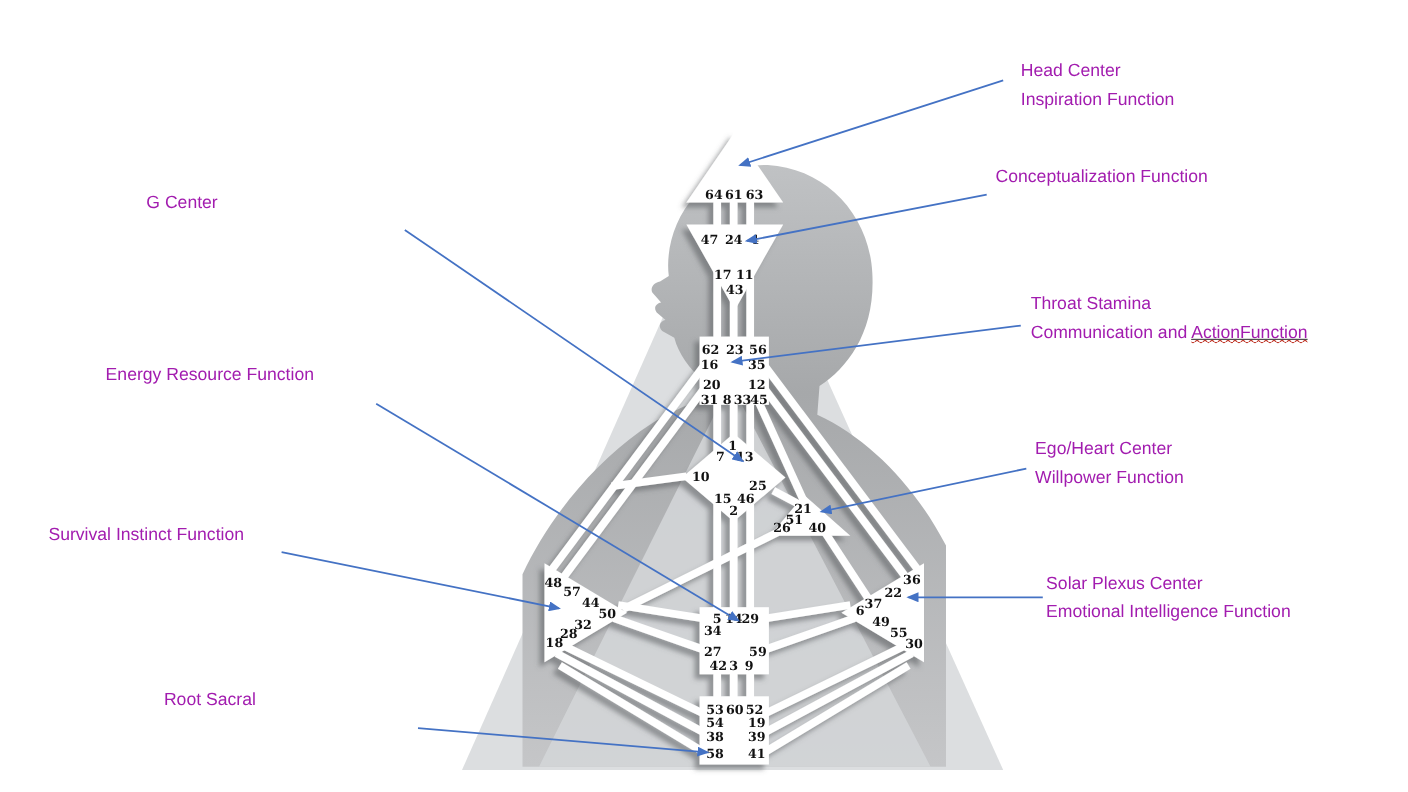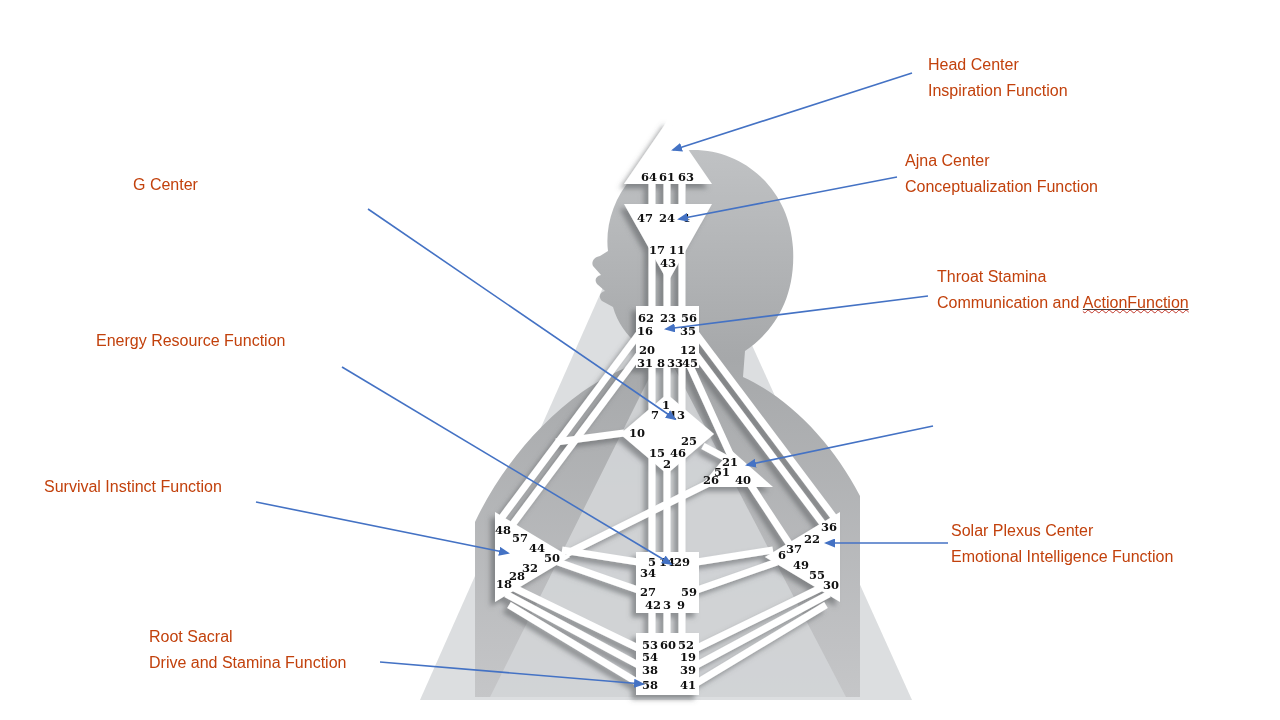--- a/index.html
+++ b/index.html
@@ -1,19 +1,19 @@
 <!DOCTYPE html>
 <html><head>
 <meta charset="utf-8">
 <style>
   html,body{margin:0;padding:0;background:#ffffff;}
   #stage{position:relative;width:1280px;height:720px;background:#ffffff;overflow:hidden;
          font-family:"Liberation Sans",sans-serif;}
   #graph-svg{position:absolute;left:0;top:0;width:1280px;height:720px;}
-  .annot{position:absolute;color:#c2410c;font-size:16px;line-height:26px;white-space:nowrap;}
+  .annot{position:absolute;color:#a21caf;font-size:16px;line-height:26px;white-space:nowrap;}
   .annot .t1,.annot .t2{display:block;}
   .spell-outer{text-decoration:underline wavy #c0392b;text-decoration-thickness:1px;}
   .spell-inner{text-decoration:underline solid #3c3c3c;}
   .gate-text{font-family:"DejaVu Serif",serif;font-weight:bold;font-size:11.5px;fill:#111;}
 </style>
 </head>
 <body>
 
 <div id="stage">
 
@@ -176,38 +176,40 @@
       <line x1="948" y1="543" x2="826" y2="543" marker-end="url(#ah)"></line>
       <line x1="380" y1="662" x2="643" y2="684" marker-end="url(#ah)"></line>
     </g>
   </svg>
 
   <div class="annot" style="left:928px;top:52px">
     <span class="t1">Head Center</span>
     <span class="t2">Inspiration Function</span>
   </div>
   <div class="annot" style="left:905px;top:148px">
-    <span class="t1">Ajna Center</span>
     <span class="t2">Conceptualization Function</span>
   </div>
   <div class="annot" style="left:937px;top:264px">
     <span class="t1">Throat Stamina</span>
     <span class="t2"><span>Communication and </span><span class="spell-outer"><span class="spell-inner">ActionFunction</span></span></span>
   </div>
   <div class="annot" style="left:133px;top:172px">
     <span class="t1">G Center</span>
   </div>
   <div class="annot" style="left:96px;top:328px">
     <span class="t2">Energy Resource Function</span>
   </div>
+  <div class="annot" style="left:941px;top:396px">
+    <span class="t1">Ego/Heart Center</span>
+    <span class="t2">Willpower  Function</span>
+  </div>
   <div class="annot" style="left:44px;top:474px">
     <span class="t2">Survival Instinct Function</span>
   </div>
   <div class="annot" style="left:951px;top:518px">
     <span class="t1">Solar Plexus Center</span>
     <span class="t2">Emotional Intelligence Function</span>
   </div>
   <div class="annot" style="left:149px;top:624px">
     <span class="t1">Root Sacral</span>
-    <span class="t2">Drive and Stamina Function</span>
   </div>
 
 </div>
 
 </body></html>

